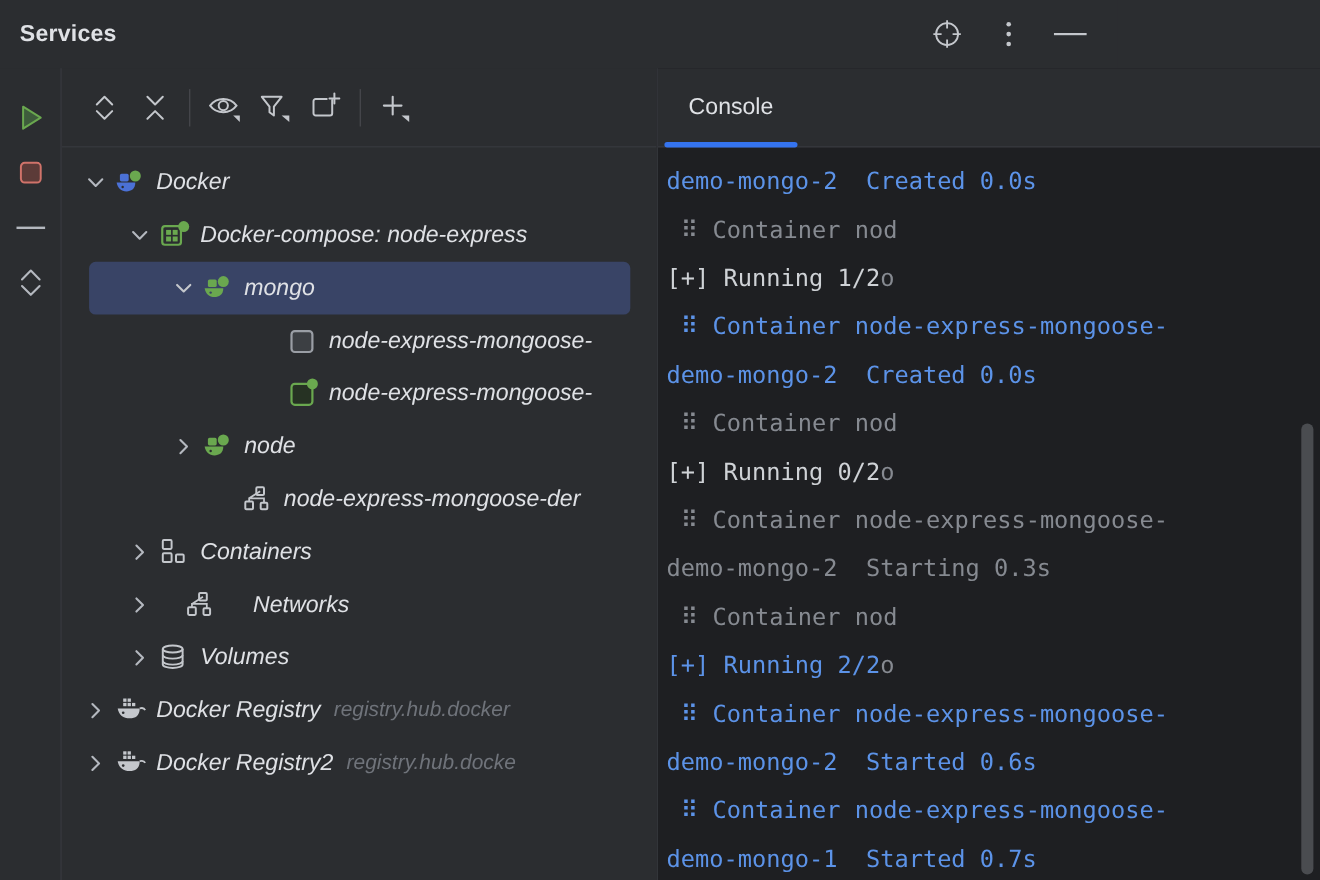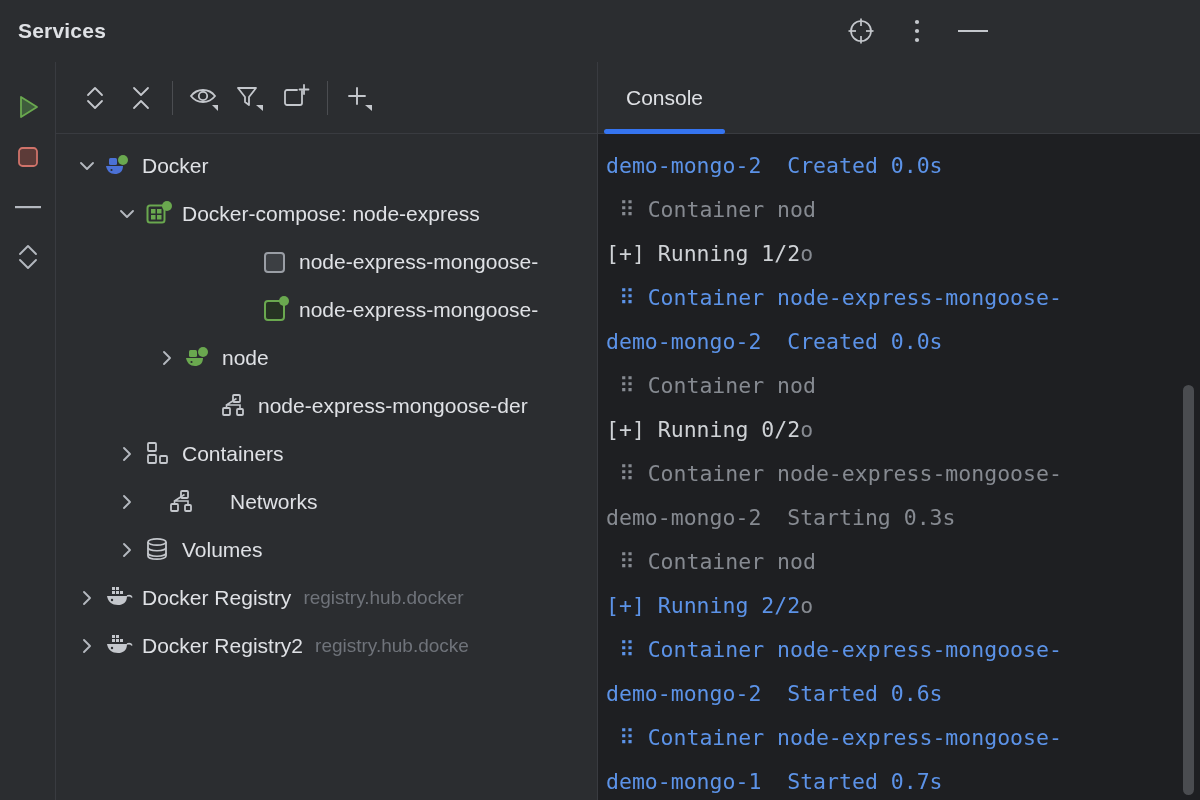--- a/index.html
+++ b/index.html
@@ -37,20 +37,21 @@
     padding-top: 20px; gap: 0;
   }
   .gutter-btn { width: 40px; height: 50px; display: flex; align-items: center; justify-content: center; cursor: pointer; }
 
   
   .tree-panel {
     position: absolute; left: 55px; top: 62px; width: 542px; height: 738px;
     background: #2b2d30;
     border-left: 1px solid #393b40;
     overflow: hidden;
+    font-style: italic;
   }
   .tree-toolbar {
     height: 72px; display: flex; align-items: center;
     padding-left: 16px; gap: 0;
     border-bottom: 1px solid #393b40;
   }
   .tt-btn {
     width: 46px; height: 46px; display: flex; align-items: center; justify-content: center;
     cursor: pointer; position: relative;
   }
@@ -237,20 +238,36 @@
           <rect x="7" y="10" width="4.5" height="4.5" fill="#6aa84f"></rect>
           <rect x="13" y="10" width="4.5" height="4.5" fill="#6aa84f"></rect>
           <rect x="7" y="16" width="4.5" height="4.5" fill="#6aa84f"></rect>
           <rect x="13" y="16" width="4.5" height="4.5" fill="#6aa84f"></rect>
           <circle cx="23" cy="7" r="5" fill="#6aa84f"></circle>
         </svg>
       </span>
       <span class="lbl">Docker-compose: node-express</span>
     </div>
 
+    <div class="tree-row selected" style="padding-left:69px;">
+      <span class="arrow">
+        <svg width="20" height="20" viewBox="0 0 20 20">
+            <polyline points="4,7 10,13 16,7" fill="none" stroke="#c4c7cc" stroke-width="1.9" stroke-linecap="round" stroke-linejoin="round"></polyline>
+          </svg>
+      </span>
+      <span class="ico">
+        <svg width="30" height="30" viewBox="0 0 30 30">
+          <rect x="5" y="7" width="8" height="7" rx="1.5" fill="#6aa84f"></rect>
+          <path d="M2 15 H19 C19 21 15 23 11 23 C6 23 3 20 2 15 Z" fill="#6aa84f"></path>
+          <circle cx="7.5" cy="19" r="1.1" fill="#394466"></circle>
+          <circle cx="19" cy="9" r="5" fill="#6aa84f"></circle>
+        </svg>
+      </span>
+      <span class="lbl">mongo</span>
+    </div>
 
     <div class="tree-row" style="padding-left:205px;">
       <span class="ico">
         <svg width="30" height="30" viewBox="0 0 30 30">
           <rect x="4" y="6" width="19" height="19" rx="3" fill="#3c3f43" stroke="#9a9ea5" stroke-width="2"></rect>
         </svg>
       </span>
       <span class="lbl">node-express-mongoose-</span>
     </div>
 

